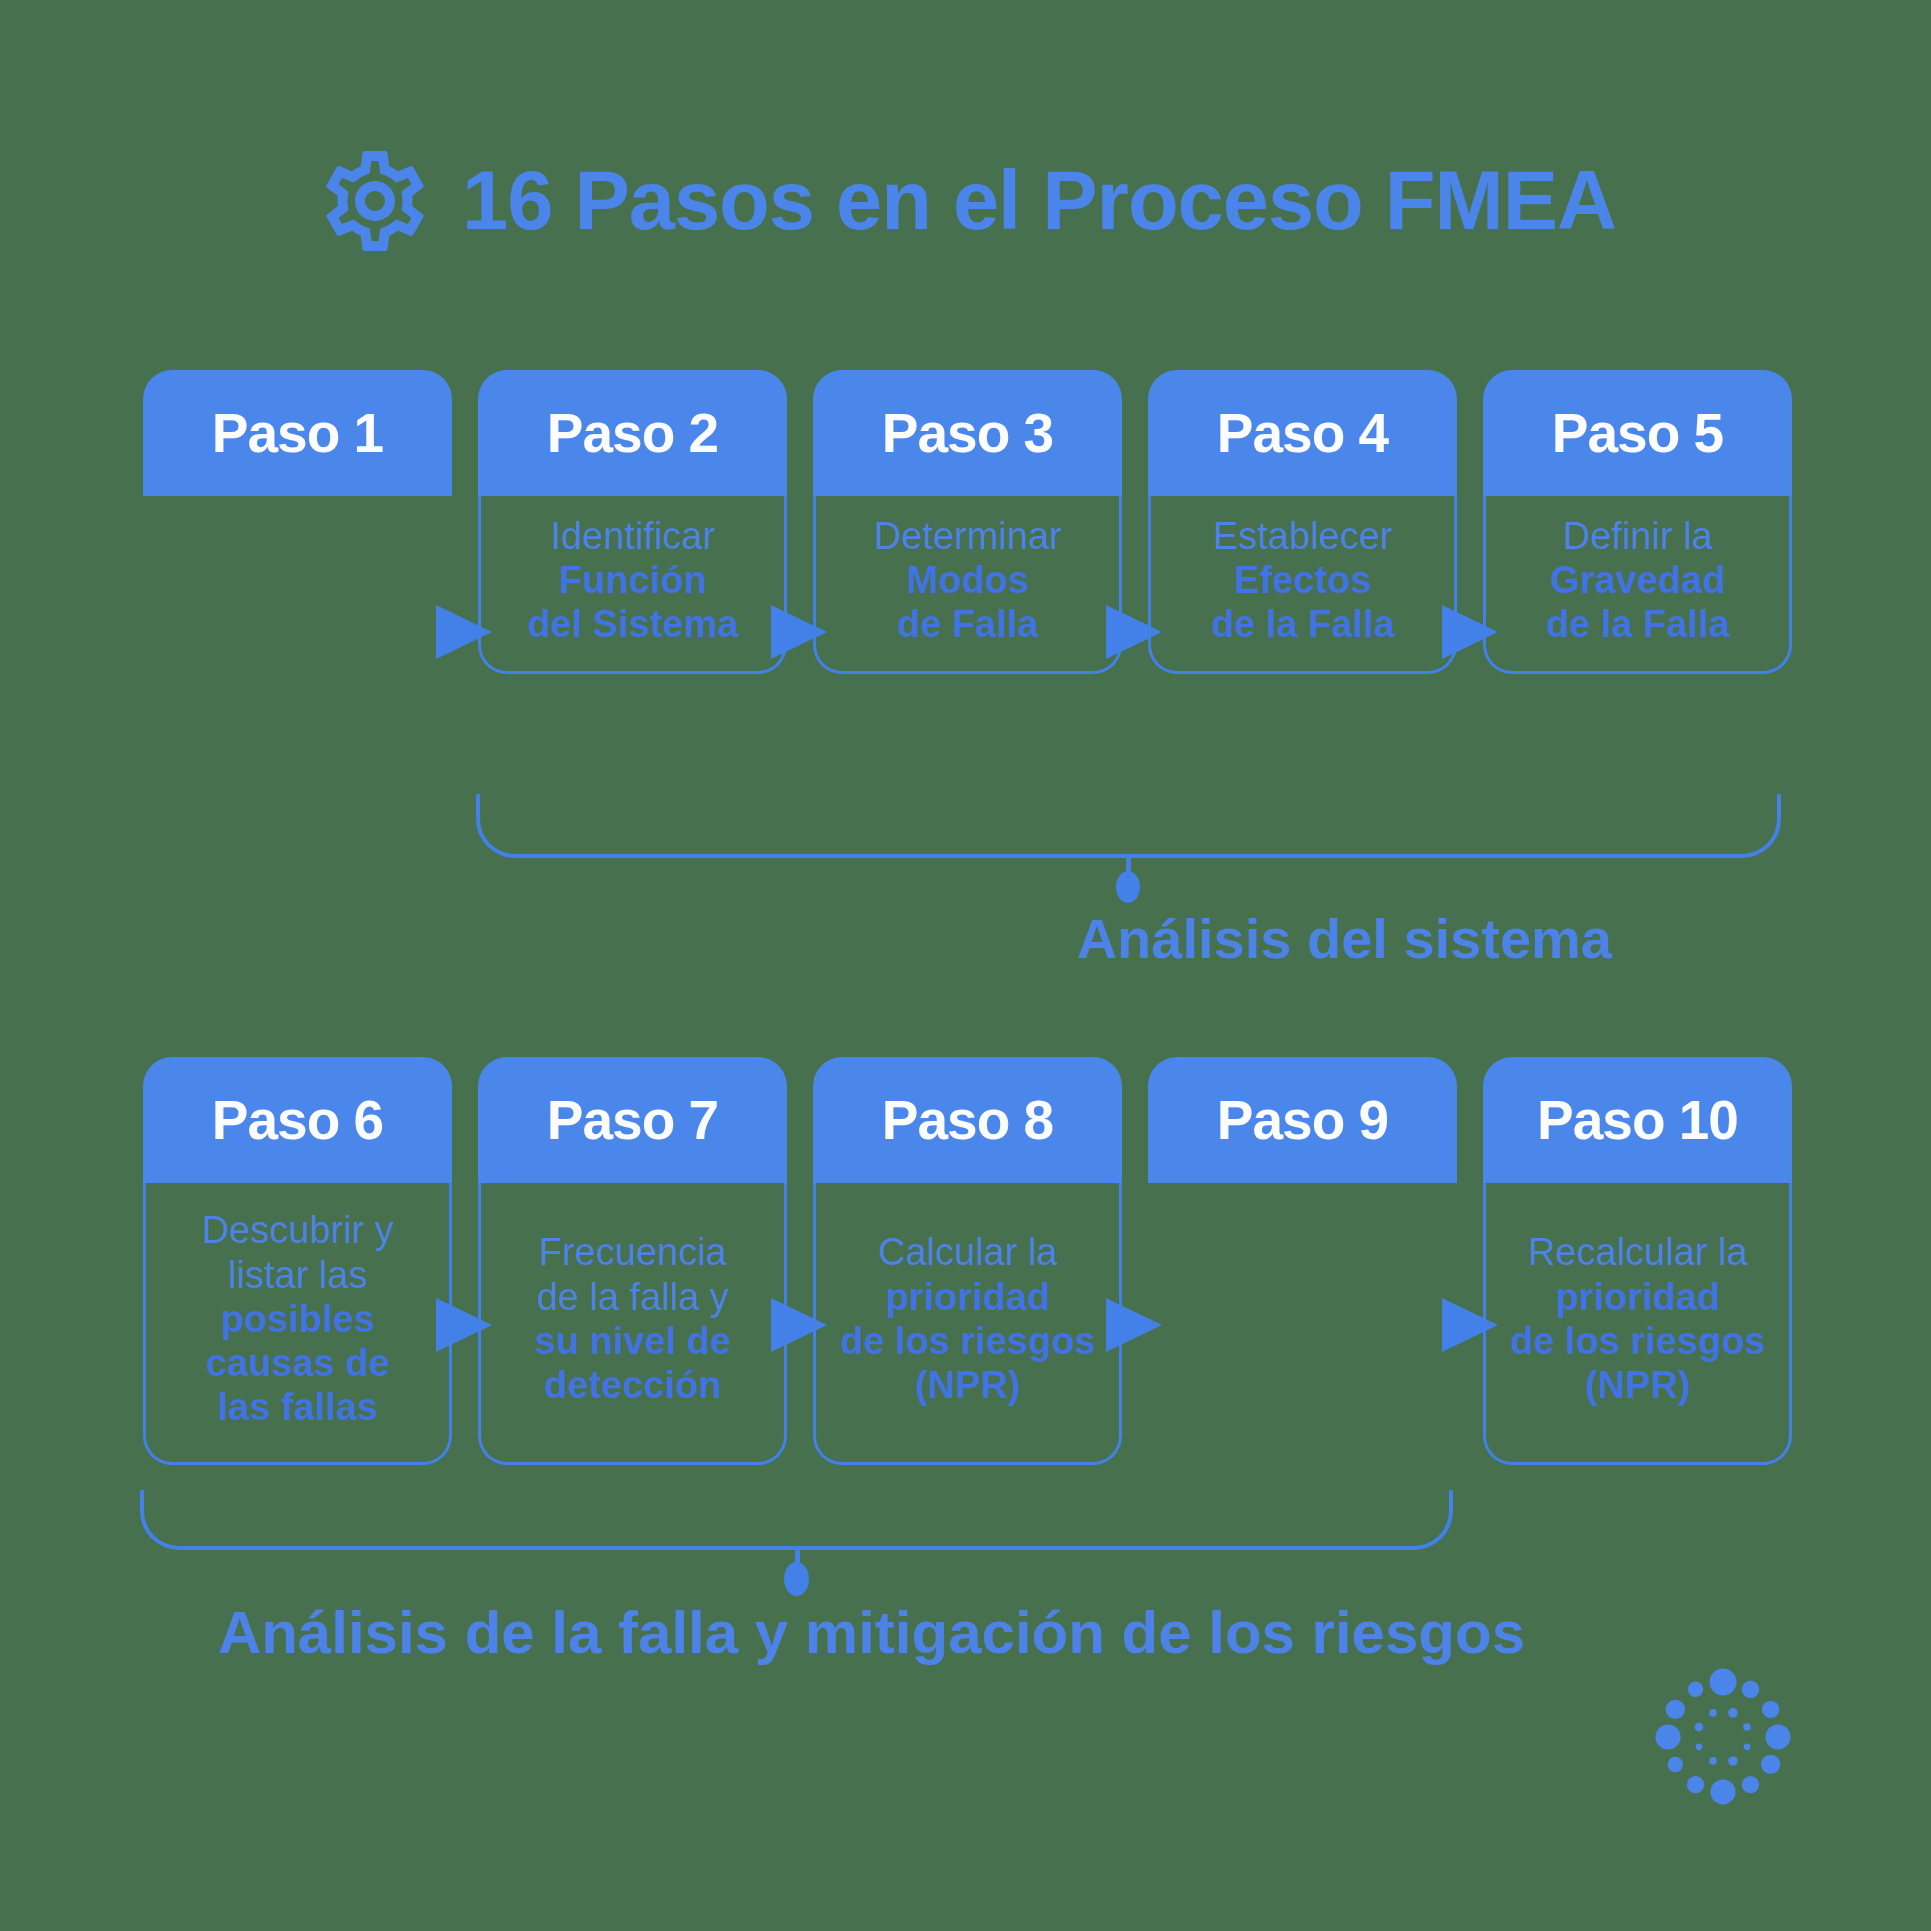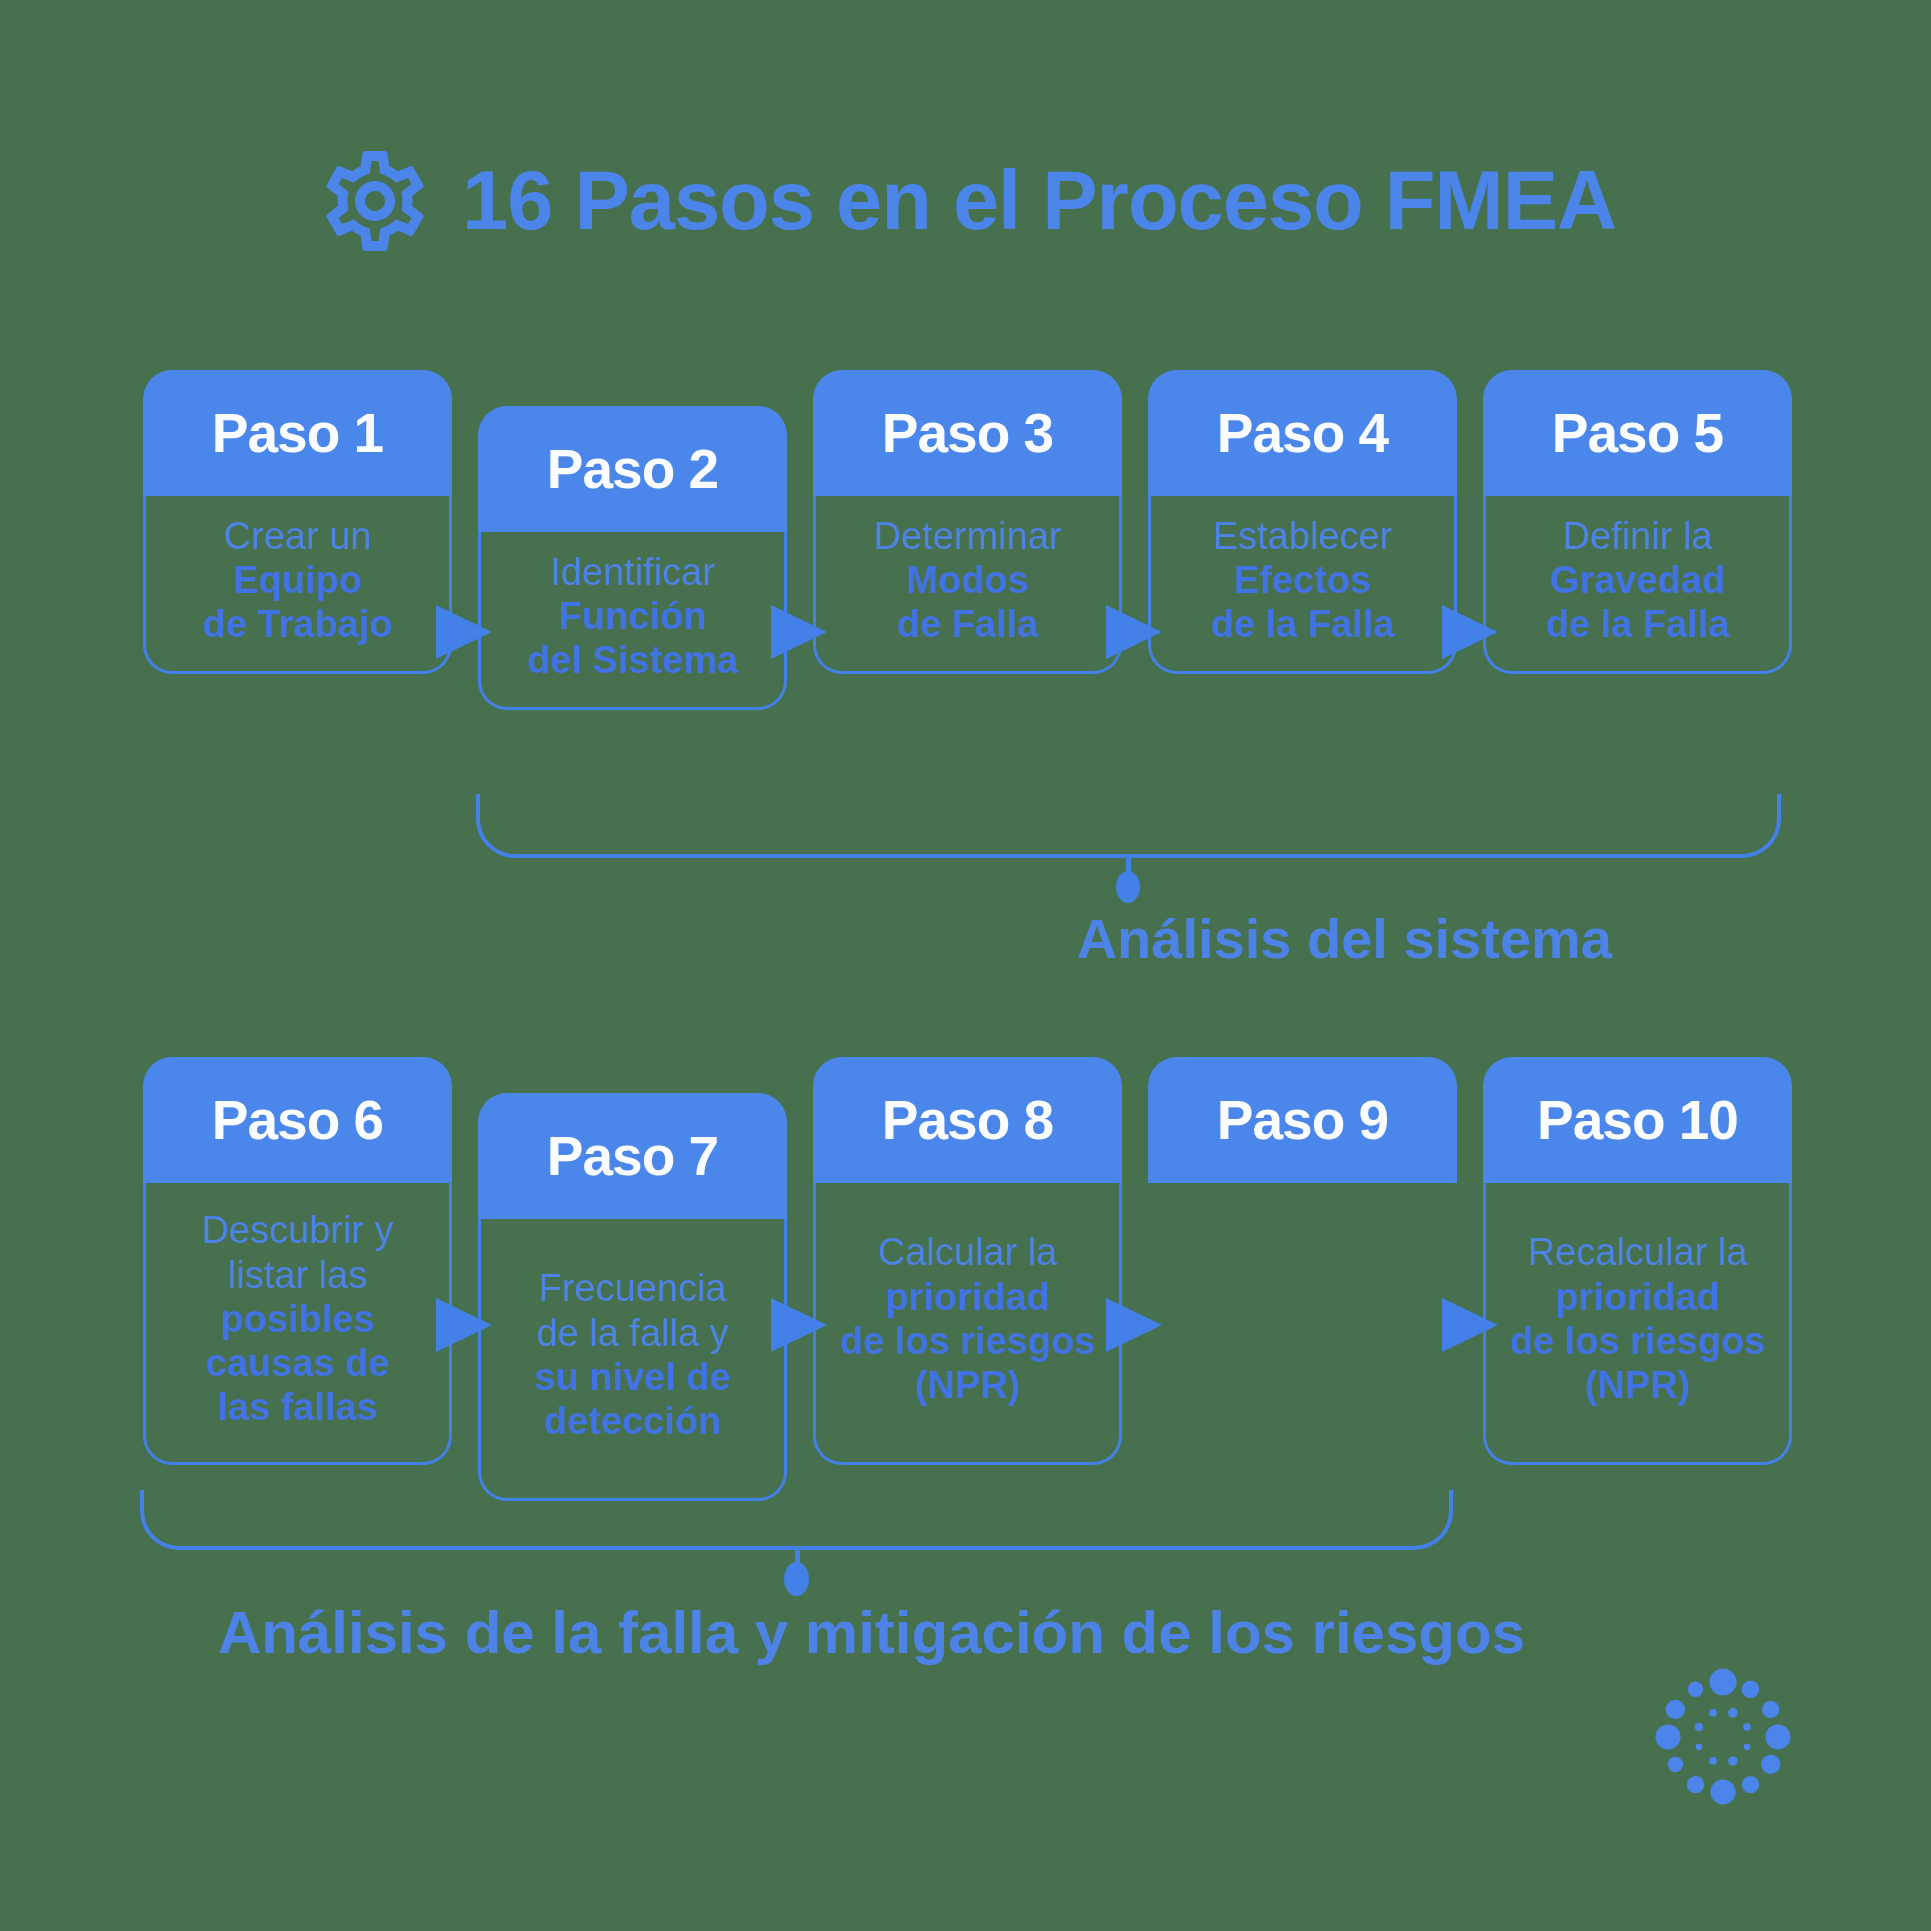--- a/index.html
+++ b/index.html
@@ -29,21 +29,21 @@
     font-size:83px;font-weight:700;color:var(--title);
     letter-spacing:-1px;white-space:nowrap;
   }
   
   .card{
     position:absolute;width:309px;
     border-radius:29px;
   }
   .row1{top:370px;height:304px;}
   .row2{top:1057px;height:408px;}
-  .col1{left:143px;} .col2{left:478px;margin-top:36px;} .col3{left:813px;} .col4{left:1148px;} .col5{left:1483px;}
+  .col1{left:143px;} .col2{left:478px;} .col3{left:813px;} .col4{left:1148px;} .col5{left:1483px;}
   .card-header{
     box-sizing:border-box;
     height:126px;
     background:var(--header_fill);
     border-radius:29px 29px 0 0;
     display:flex;align-items:center;justify-content:center;
   }
   .header-label{
     color:var(--header_text);
     font-size:55px;font-weight:700;letter-spacing:-1px;
@@ -109,25 +109,20 @@
     <svg class="gear" viewBox="0 0 24 24" aria-hidden="true">
       <path fill="#4B85EA" d="M19.43 12.98c.04-.32.07-.64.07-.98 0-.34-.03-.66-.07-.98l2.11-1.65c.19-.15.24-.42.12-.64l-2-3.46c-.09-.16-.26-.25-.44-.25-.06 0-.12.01-.17.03l-2.49 1c-.52-.4-1.08-.73-1.69-.98l-.38-2.65C14.46 2.18 14.25 2 14 2h-4c-.25 0-.46.18-.49.42l-.38 2.65c-.61.25-1.17.59-1.69.98l-2.49-1c-.06-.02-.12-.03-.18-.03-.17 0-.34.09-.43.25l-2 3.46c-.13.22-.07.49.12.64l2.11 1.65c-.04.32-.07.65-.07.98 0 .33.03.66.07.98l-2.11 1.65c-.19.15-.24.42-.12.64l2 3.46c.09.16.26.25.44.25.06 0 .12-.01.17-.03l2.49-1c.52.4 1.08.73 1.69.98l.38 2.65c.03.24.24.42.49.42h4c.25 0 .46-.18.49-.42l.38-2.65c.61-.25 1.17-.59 1.69-.98l2.49 1c.06.02.12.03.18.03.17 0 .34-.09.43-.25l2-3.46c.12-.22.07-.49-.12-.64l-2.11-1.65zm-1.98-1.71c.04.31.05.52.05.73 0 .21-.02.43-.05.73l-.14 1.13.89.7 1.08.84-.7 1.21-1.27-.51-1.04-.42-.9.68c-.43.32-.84.56-1.25.73l-1.06.43-.16 1.13-.2 1.35h-1.4l-.19-1.35-.16-1.13-1.06-.43c-.43-.18-.83-.41-1.23-.71l-.91-.7-1.06.43-1.27.51-.7-1.21 1.08-.84.89-.7-.14-1.13c-.03-.31-.05-.54-.05-.74s.02-.43.05-.73l.14-1.13-.89-.7-1.08-.84.7-1.21 1.27.51 1.04.42.9-.68c.43-.32.84-.56 1.25-.73l1.06-.43.16-1.13.2-1.35h1.39l.19 1.35.16 1.13 1.06.43c.43.18.83.41 1.23.71l.91.7 1.06-.43 1.27-.51.7 1.21-1.07.85-.89.7.14 1.13zM12 8c-2.21 0-4 1.79-4 4s1.79 4 4 4 4-1.79 4-4-1.79-4-4-4zm0 6c-1.1 0-2-.9-2-2s.9-2 2-2 2 .9 2 2-.9 2-2 2z"></path>
     </svg>
     <span class="title-text">16 Pasos en el Proceso FMEA</span>
   </div>
 
   <div class="card row1 col1">
     <div class="card-header">
         <span class="header-label">Paso 1</span>
       </div>
-    <div class="card-body">
-      <div class="body-regular">Crear un</div>
-      <div class="body-bold">Equipo
-de Trabajo</div>
-    </div>
   </div>
   <div class="card row1 col2">
     <div class="card-header">
         <span class="header-label">Paso 2</span>
       </div>
     <div class="card-body">
       <div class="body-regular">Identificar</div>
       <div class="body-bold">Función
 del Sistema</div>
     </div>

